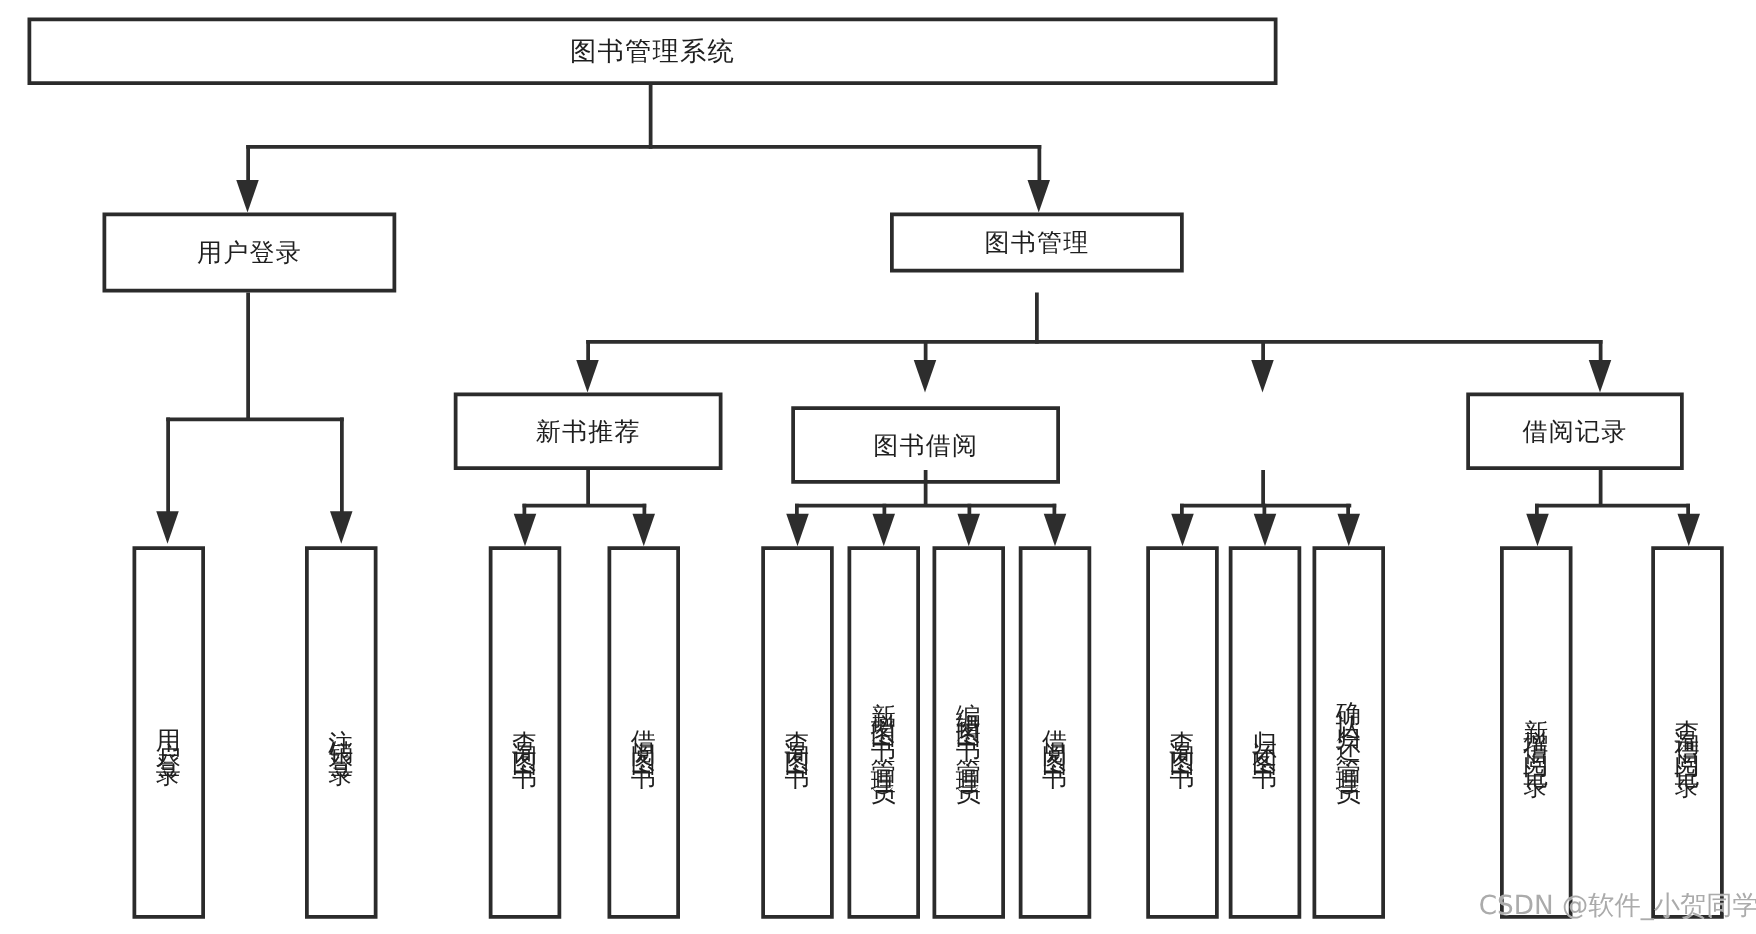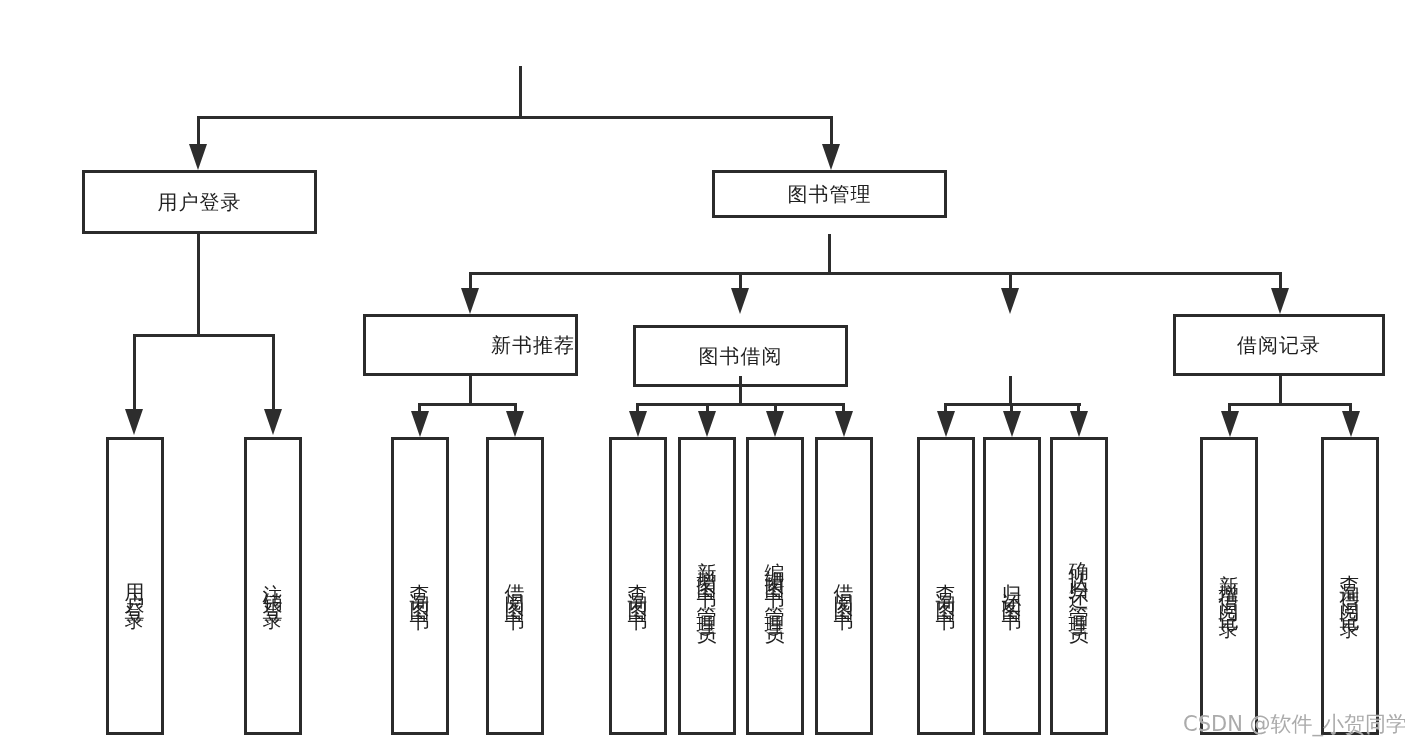--- a/index.html
+++ b/index.html
@@ -54,20 +54,23 @@
     z-index: 10;
     white-space: nowrap;
     text-shadow: 1px 1px 0 rgba(255,255,255,0.6);
   }
 </style>
 </head>
 <body>
 
 <div class="stage">
 
+  <div class="node top" style="left:22px; top:14px; width:1000px; height:54px;">
+    <span class="lbl">图书管理系统</span>
+  </div>
 
   <div class="vline" style="left:519px; top:66px; height:53px;"></div>
   <div class="hline" style="left:197px; top:116px; width:636px;"></div>
   <div class="vline" style="left:197px; top:116px; height:30px;"></div>
   <div class="ahead" style="left:189px; top:144px;"></div>
   <div class="vline" style="left:830px; top:116px; height:30px;"></div>
   <div class="ahead" style="left:822px; top:144px;"></div>
 
   <div class="node" style="left:82px; top:170px; width:235px; height:64px;">
     <span class="lbl">用户登录</span>
@@ -87,27 +90,27 @@
   <div class="hline" style="left:469px; top:272px; width:813px;"></div>
   <div class="vline" style="left:469px; top:272px; height:18px;"></div>
   <div class="ahead" style="left:461px; top:288px;"></div>
   <div class="vline" style="left:739px; top:272px; height:18px;"></div>
   <div class="ahead" style="left:731px; top:288px;"></div>
   <div class="vline" style="left:1009px; top:272px; height:18px;"></div>
   <div class="ahead" style="left:1001px; top:288px;"></div>
   <div class="vline" style="left:1279px; top:272px; height:18px;"></div>
   <div class="ahead" style="left:1271px; top:288px;"></div>
 
-  <div class="node" style="left:363px; top:314px; width:215px; height:62px;justify-content:flex-end;">
+  <div class="node" style="left:363px; top:314px; width:215px; height:62px;">
     <span class="lbl">新书推荐</span>
   </div>
   <div class="node" style="left:633px; top:325px; width:215px; height:62px;">
     <span class="lbl">图书借阅</span>
   </div>
-  <div class="node" style="left:1173px; top:314px; width:212px; height:62px;">
+  <div class="node" style="left:1173px; top:314px; width:174px; height:62px;">
     <span class="lbl">借阅记录</span>
   </div>
 
   <div class="vline" style="left:469px; top:376px; height:29px;"></div>
   <div class="hline" style="left:418px; top:403px; width:99px;"></div>
   <div class="vline" style="left:418px; top:403px; height:10px;"></div>
   <div class="ahead" style="left:411px; top:411px;"></div>
   <div class="vline" style="left:514px; top:403px; height:10px;"></div>
   <div class="ahead" style="left:506px; top:411px;"></div>
 

